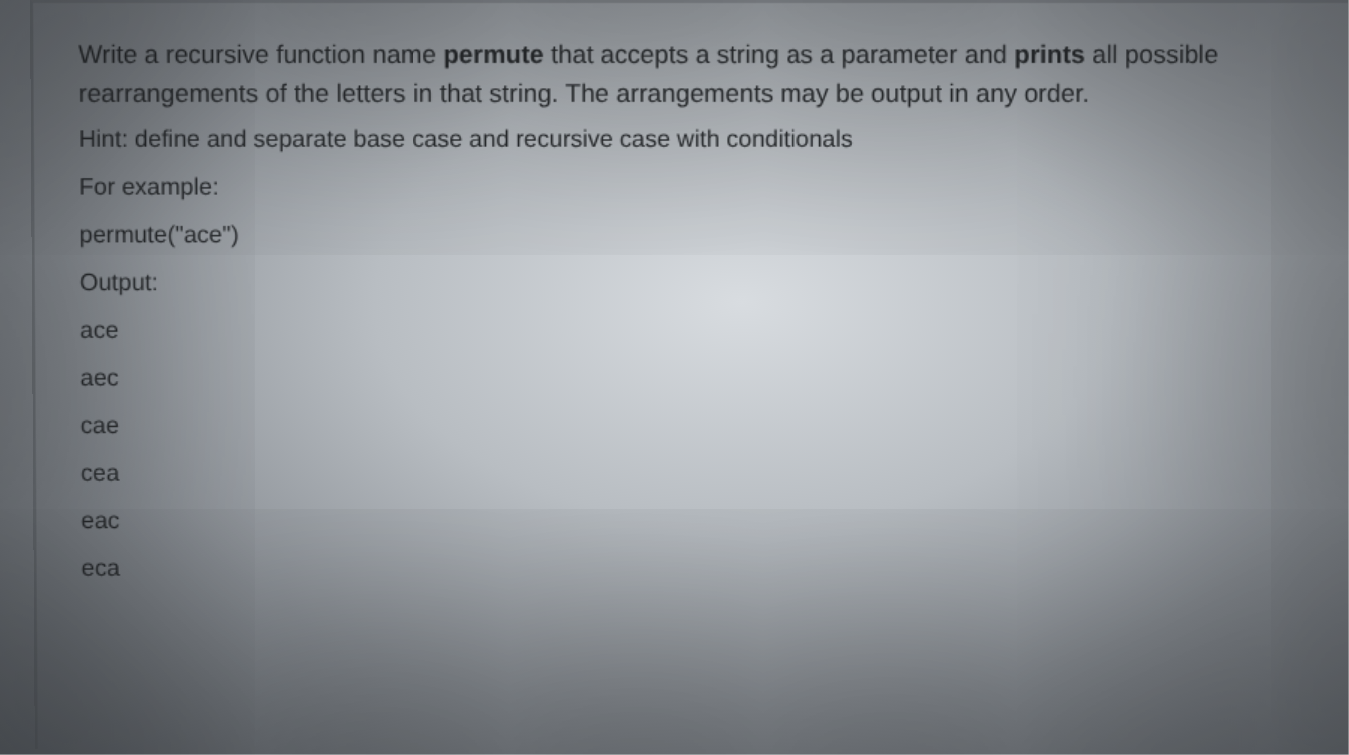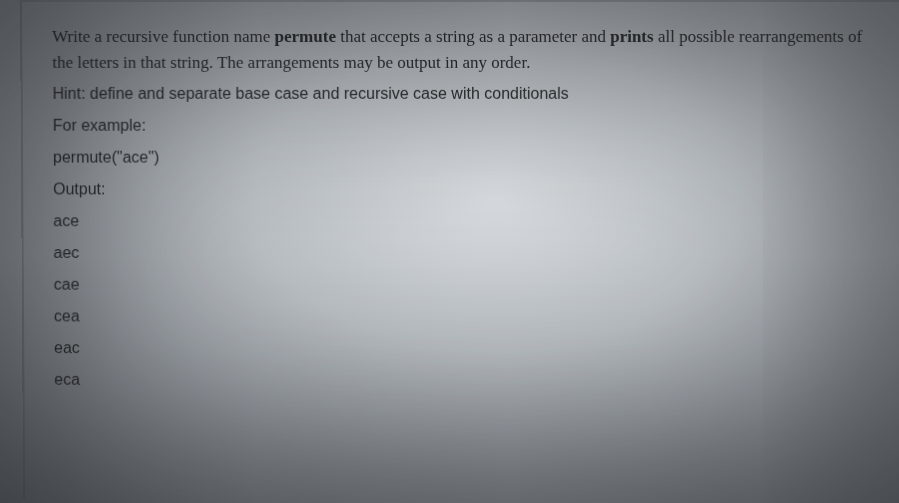--- a/index.html
+++ b/index.html
@@ -26,21 +26,20 @@
       border-top: 2px solid rgba(80, 85, 90, 0.3);
       transform: perspective(1200px) rotateX(-1deg);
       transform-origin: top center;
     }
     .prompt {
       font-size: 17px;
       line-height: 1.5;
       color: #2a2d30;
       margin-bottom: 10px;
       font-weight: 400;
-      font-family: Liberation Serif, serif;
     }
     .prompt .bold {
       font-weight: 700;
     }
     .hint {
       font-size: 16px;
       color: #2a2d30;
       margin-bottom: 14px;
     }
     .example-label {

